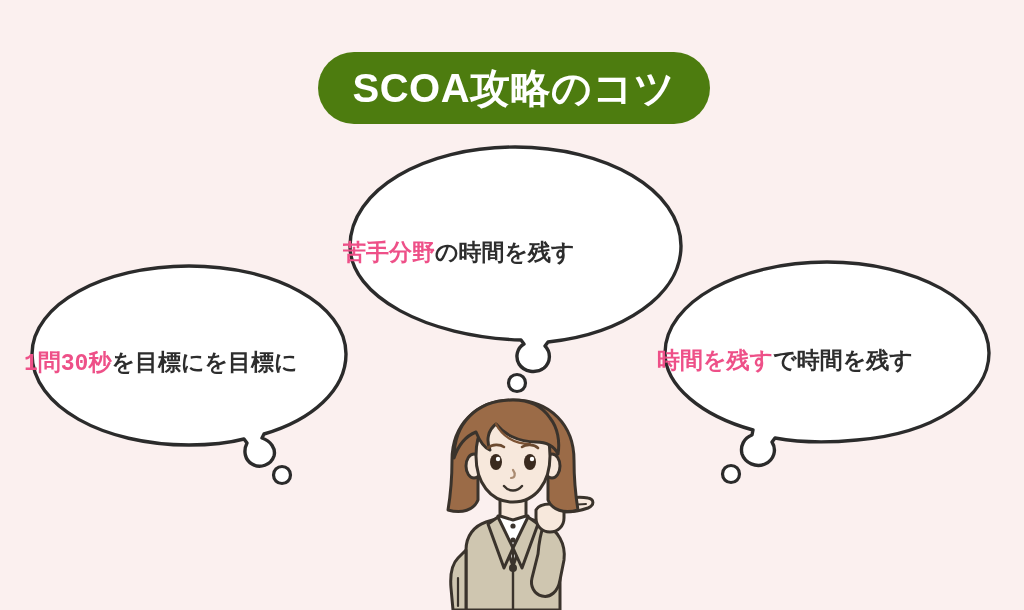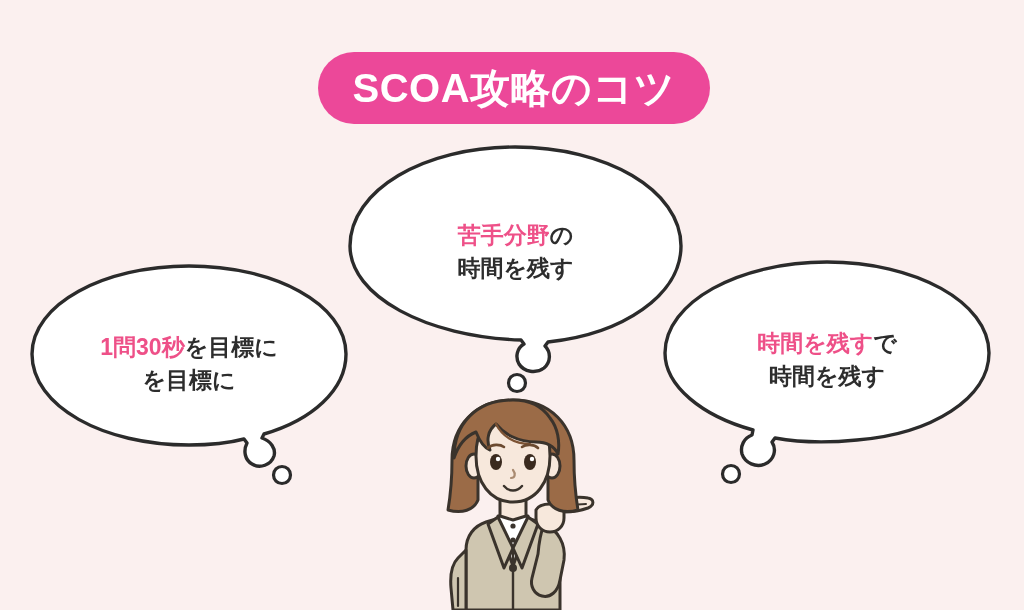--- a/index.html
+++ b/index.html
@@ -20,21 +20,21 @@
     background: #fbf0ef;
   }
 
   
   #title-banner {
     position: absolute;
     left: 318px;
     top: 52px;
     width: 392px;
     height: 72px;
-    background: #ec4899;
+    background: #4d7c0f;
     border-radius: 36px;
     display: flex;
     align-items: center;
     justify-content: center;
   }
   #title-text {
     color: #ffffff;
     font-size: 40px;
     font-weight: bold;
     letter-spacing: 0.5px;
@@ -51,34 +51,34 @@
     left: 0;
     top: 0;
     overflow: visible;
   }
   .bubble-text {
     position: absolute;
     left: 0;
     top: 0;
     width: 100%;
     display: flex;
-    flex-direction: column;
+    flex-direction: row;
     align-items: center;
-    justify-content: center;
+    justify-content: flex-start;
     text-align: center;
     line-height: 1.42;
     font-size: 23px;
     font-weight: bold;
     color: #2d2d2d;
     pointer-events: none;
   }
   .hl { color: #ee5088; }
 
   #bubble-left   { left: 24px;  top: 262px; width: 330px; height: 212px; }
-  #bubble-left .bubble-text   { top: 40px; height: 124px; }
+  #bubble-left .bubble-text   { top: 40px; height: 124px; font-family: Liberation Mono, monospace; }
 
   #bubble-mid    { left: 343px; top: 143px; width: 345px; height: 240px; }
   #bubble-mid .bubble-text    { top: 44px; height: 130px; }
 
   #bubble-right  { left: 657px; top: 258px; width: 340px; height: 215px; }
   #bubble-right .bubble-text  { top: 40px; height: 124px; }
 
   
   #character {
     position: absolute;

